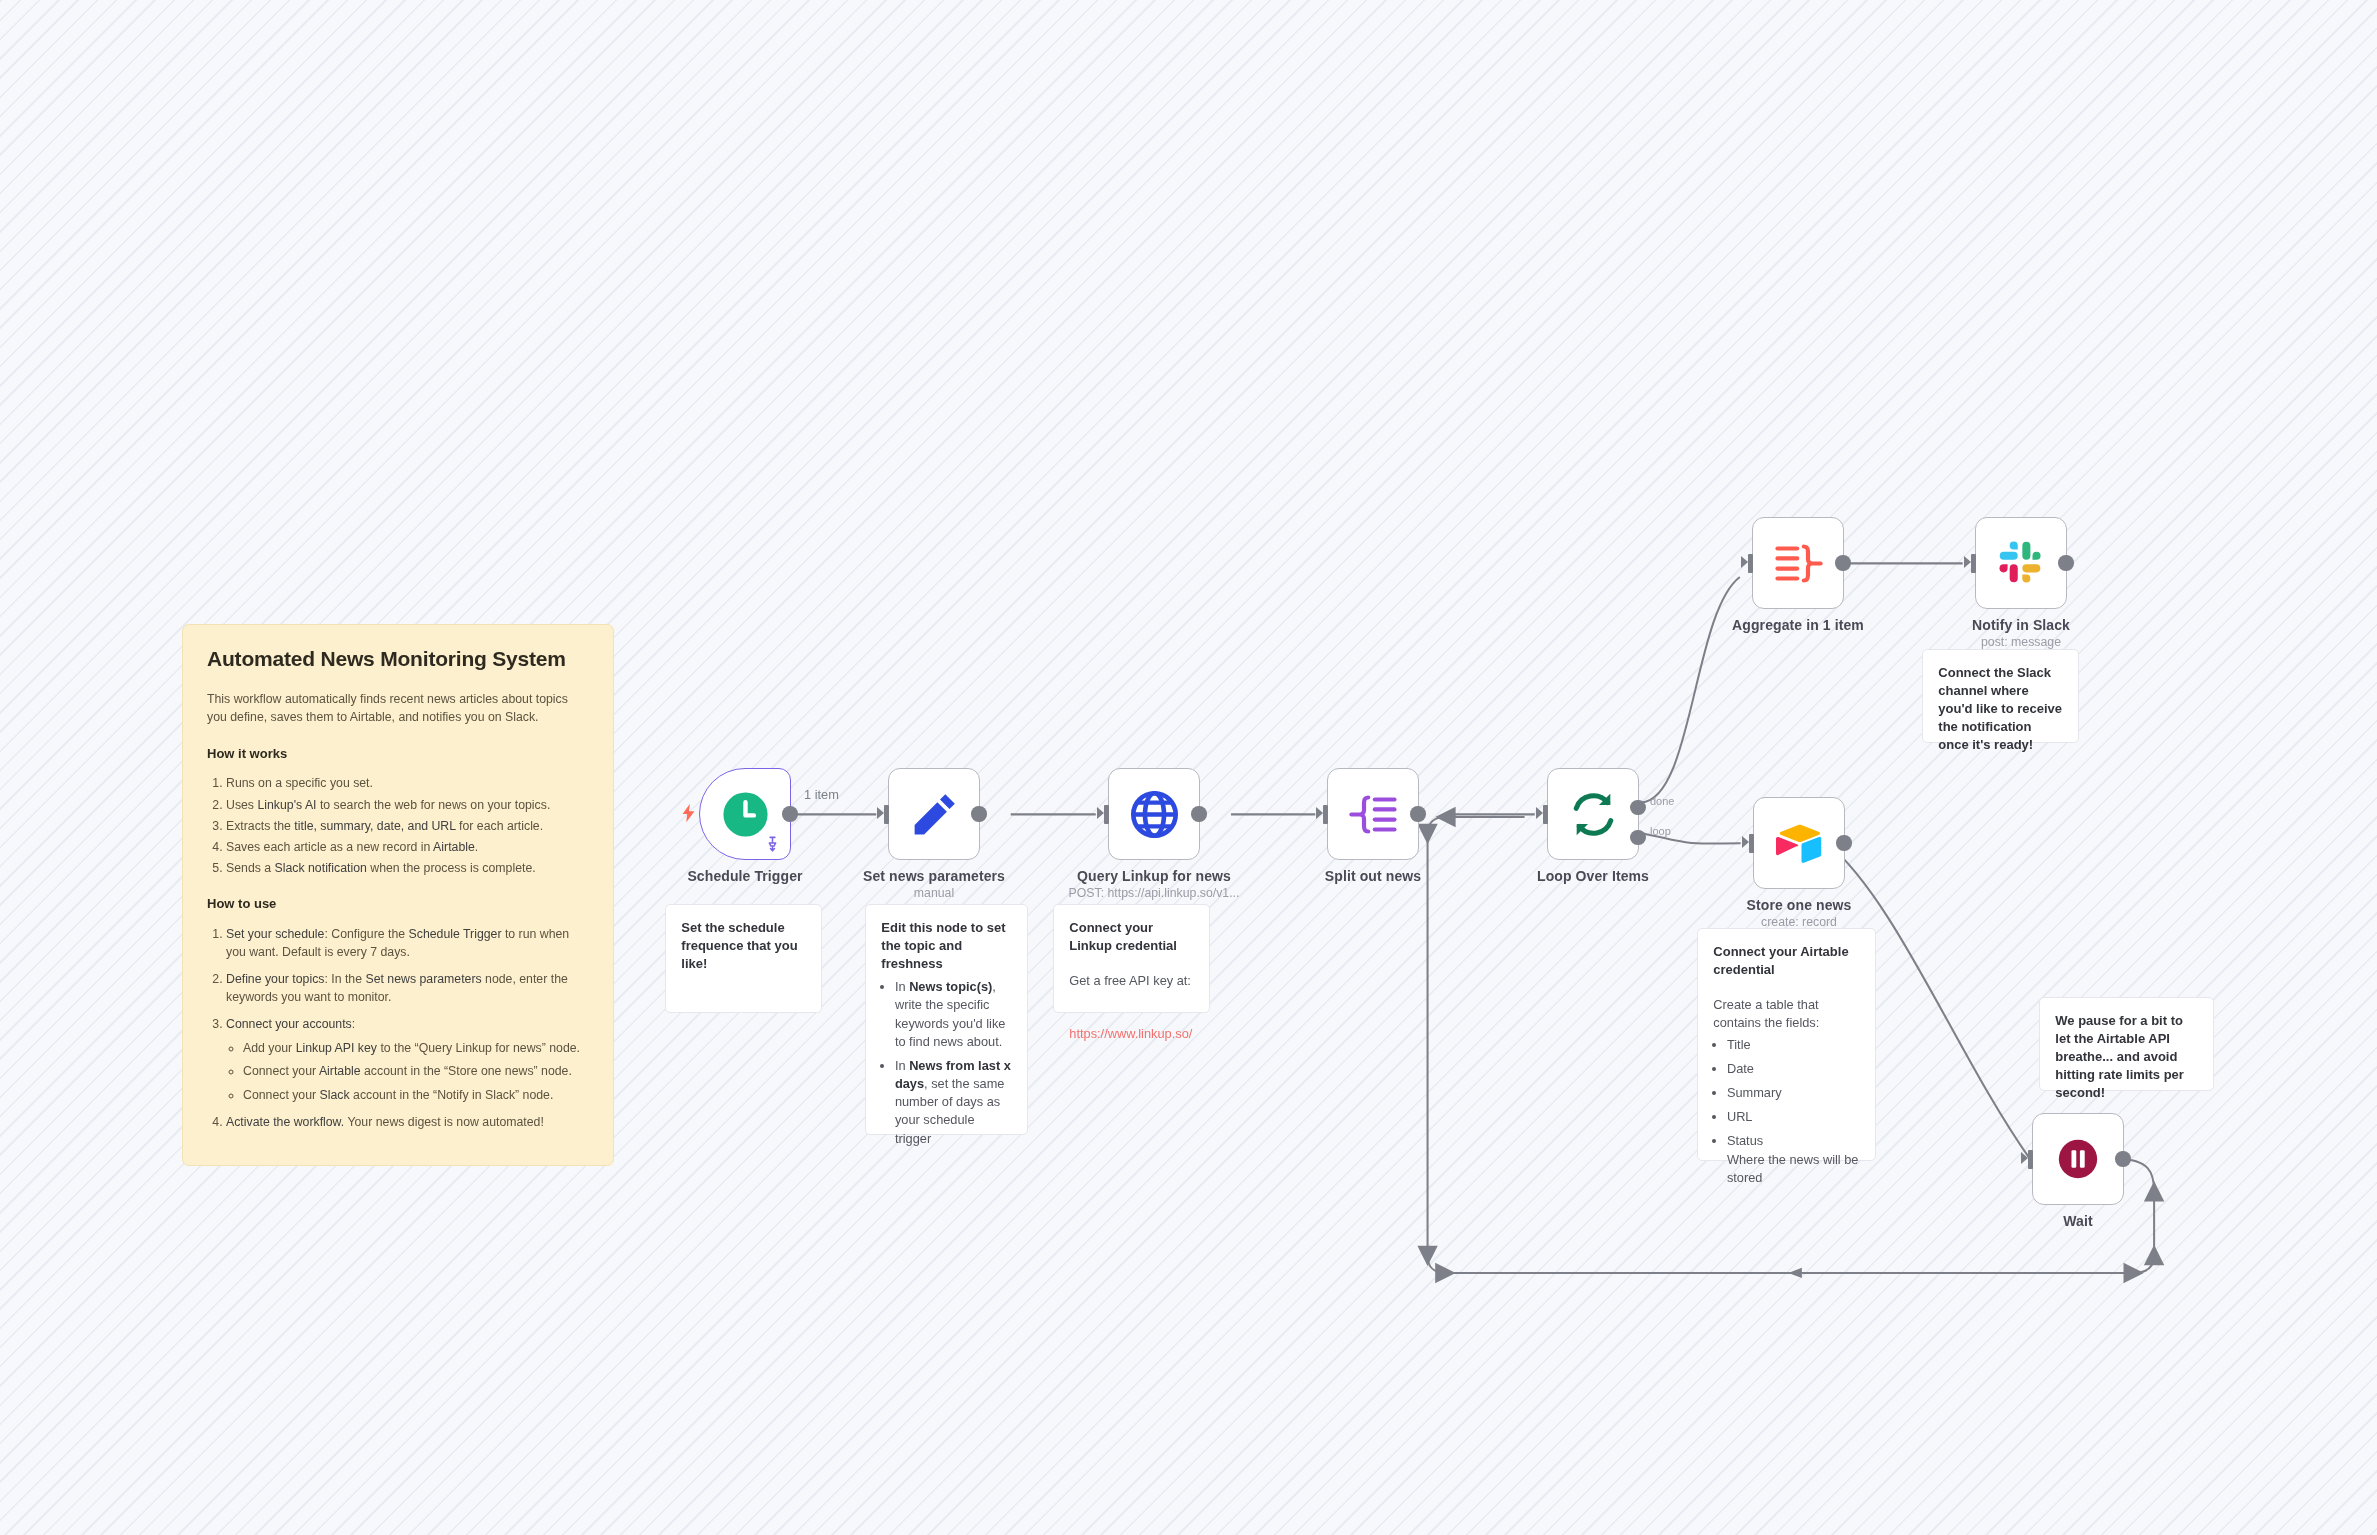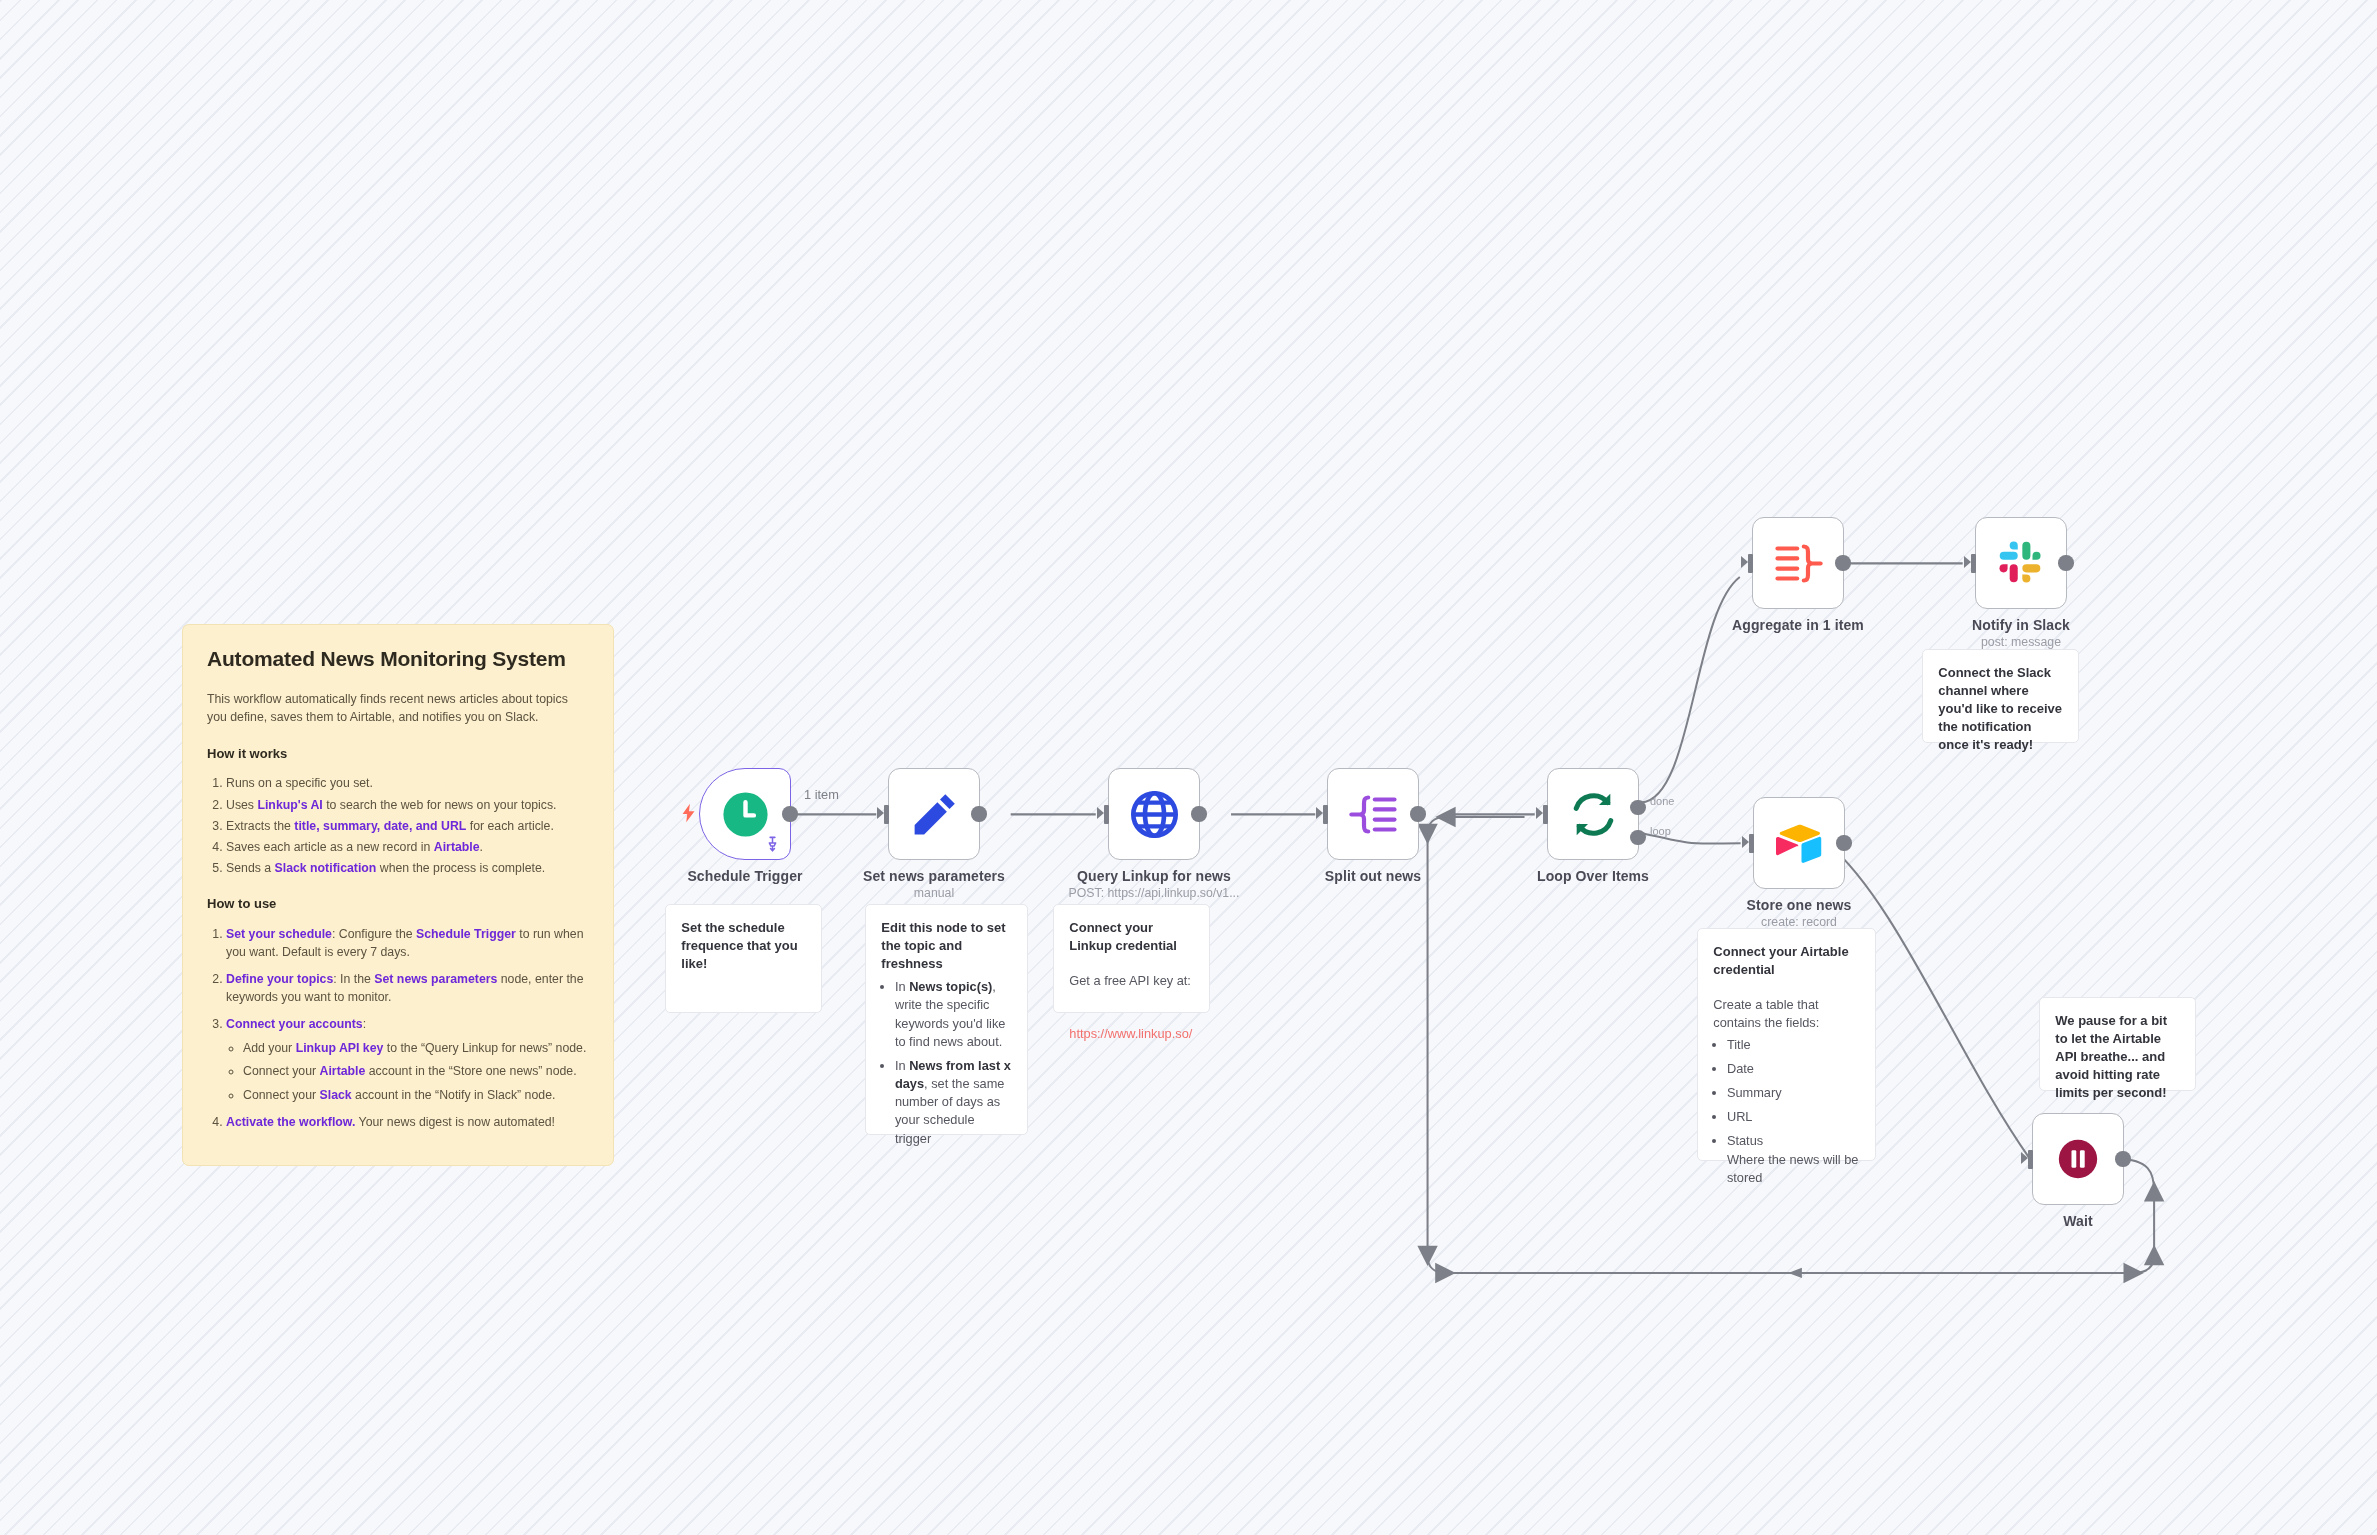--- a/index.html
+++ b/index.html
@@ -204,21 +204,21 @@
     line-height: 1.5;
   }
   .note-yellow ol > li { margin-bottom: 2.6px; }
   .note-yellow ol.spaced > li { margin-bottom: 8.5px; }
   .note-yellow ul.sub {
     list-style: circle;
     margin: 5.1px 0 0 17px;
     padding: 0;
   }
   .note-yellow ul.sub li { margin-bottom: 5.1px; }
-  .note-yellow b { color: #6d28d9; font-weight: 700; }
+  .note-yellow b { color: #404040; font-weight: 400; }
 </style>
 </head>
 <body>
 
 <div id="canvas">
 
   <svg id="edges" viewBox="0 0 2794 1805">
     <defs>
       <marker id="arrowL" markerWidth="12" markerHeight="12" refX="6" refY="6" orient="auto">
         <path d="M11,1 L1,6 L11,11 Z" fill="#7d8088"></path>
@@ -441,18 +441,18 @@
         <span>Status</span><br>
         <span>Where the news will be stored</span>
       </li>
     </ul>
   </div>
 
   <div class="sticky" style="left:1922px; top:649px; width:157px; height:94px;">
     <div class="s-title">Connect the Slack channel where you'd like to receive the notification once it's ready!</div>
   </div>
 
-  <div class="sticky" style="left:2039px; top:997px; width:157px; height:94px;">
+  <div class="sticky" style="left:2039px; top:997px; width:175px; height:94px;">
     <div class="s-title">We pause for a bit to let the Airtable API breathe... and avoid hitting rate limits per second!</div>
   </div>
 
 </div>
 
 
 </body></html>

